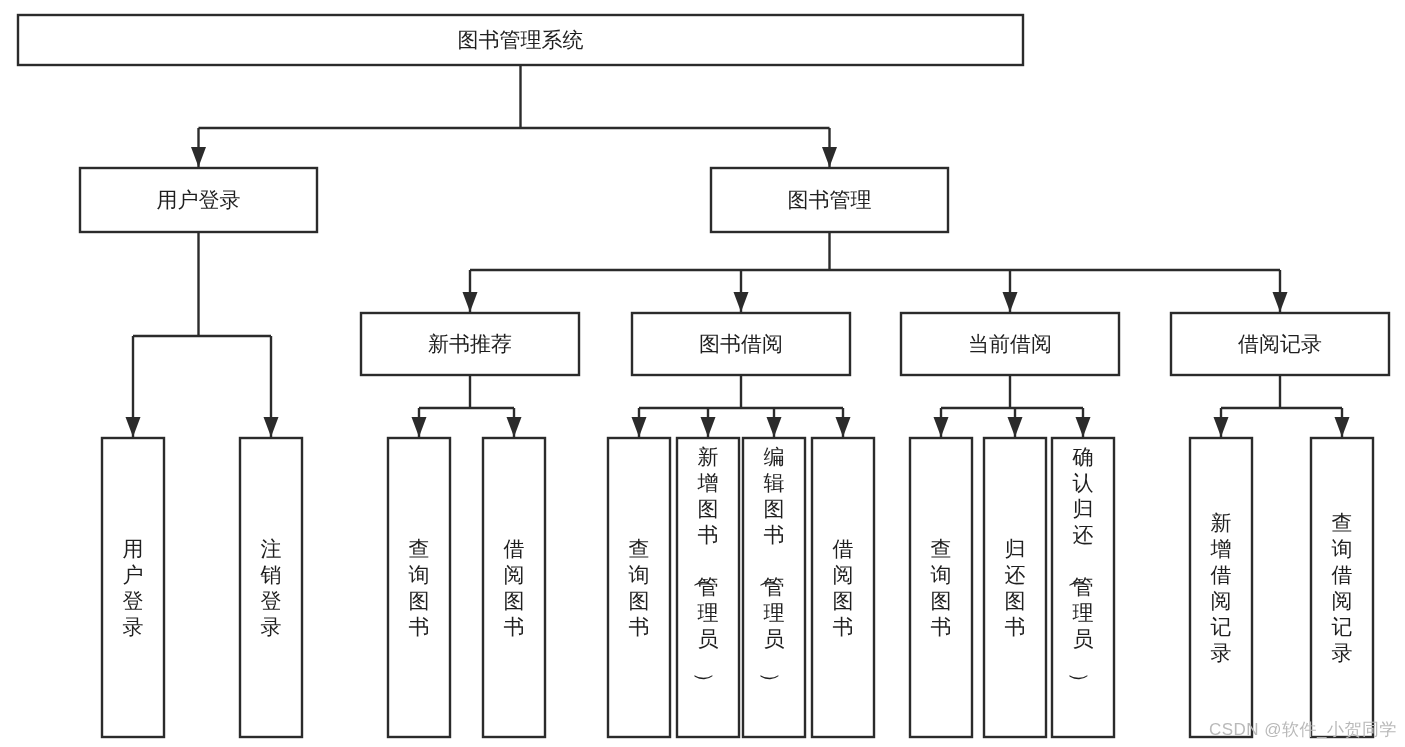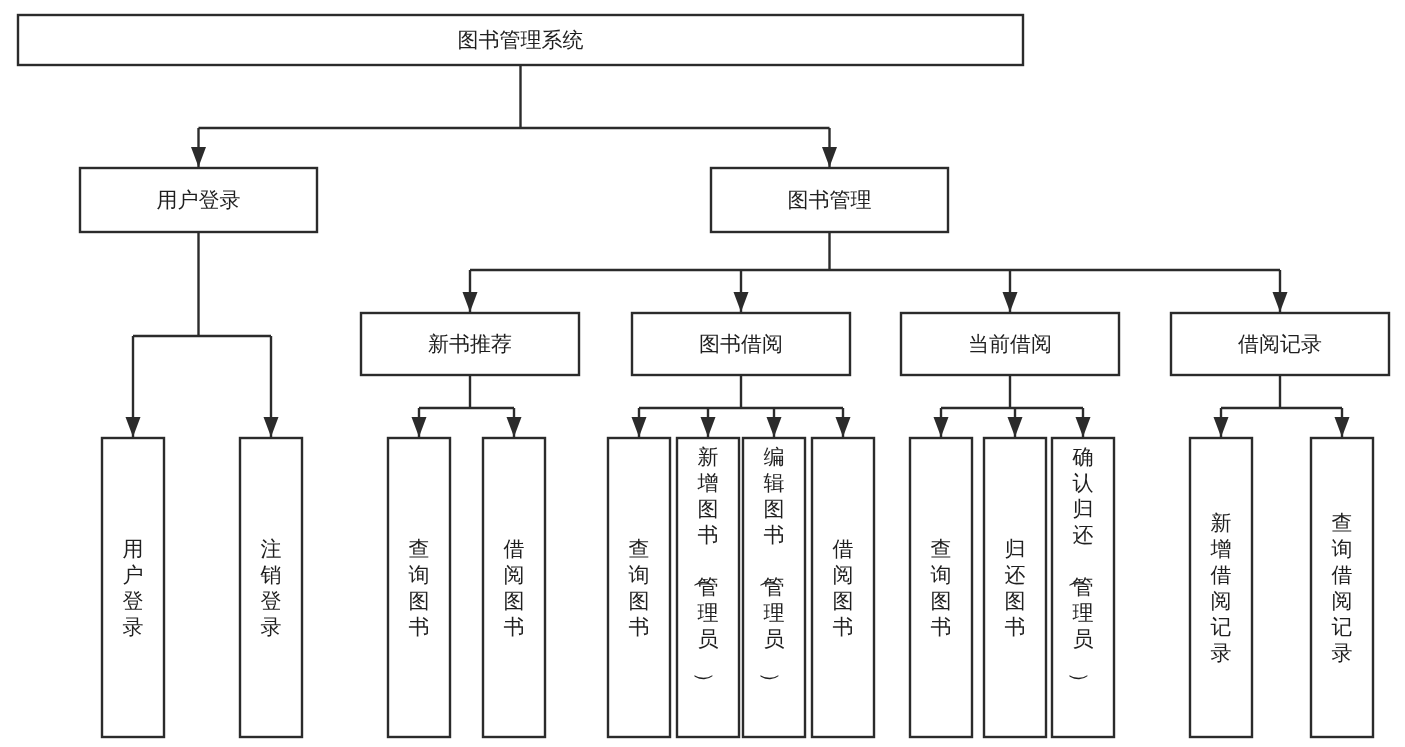--- a/index.html
+++ b/index.html
@@ -203,13 +203,14 @@
         <g>
           <rect x="1190" y="438" width="62" height="299" class="node-rect"></rect>
           <text x="1221" y="0" class="node-label-vert"><tspan x="1221" y="529.78">新</tspan><tspan x="1221" y="555.78">增</tspan><tspan x="1221" y="581.78">借</tspan><tspan x="1221" y="607.78">阅</tspan><tspan x="1221" y="633.78">记</tspan><tspan x="1221" y="659.78">录</tspan></text>
         </g>
         <g>
           <rect x="1311" y="438" width="62" height="299" class="node-rect"></rect>
           <text x="1342" y="0" class="node-label-vert"><tspan x="1342" y="529.78">查</tspan><tspan x="1342" y="555.78">询</tspan><tspan x="1342" y="581.78">借</tspan><tspan x="1342" y="607.78">阅</tspan><tspan x="1342" y="633.78">记</tspan><tspan x="1342" y="659.78">录</tspan></text>
         </g>
       </g>
   </svg>
+  <div class="watermark">CSDN @软件_小贺同学</div>
 </div>
 
 </body></html>

